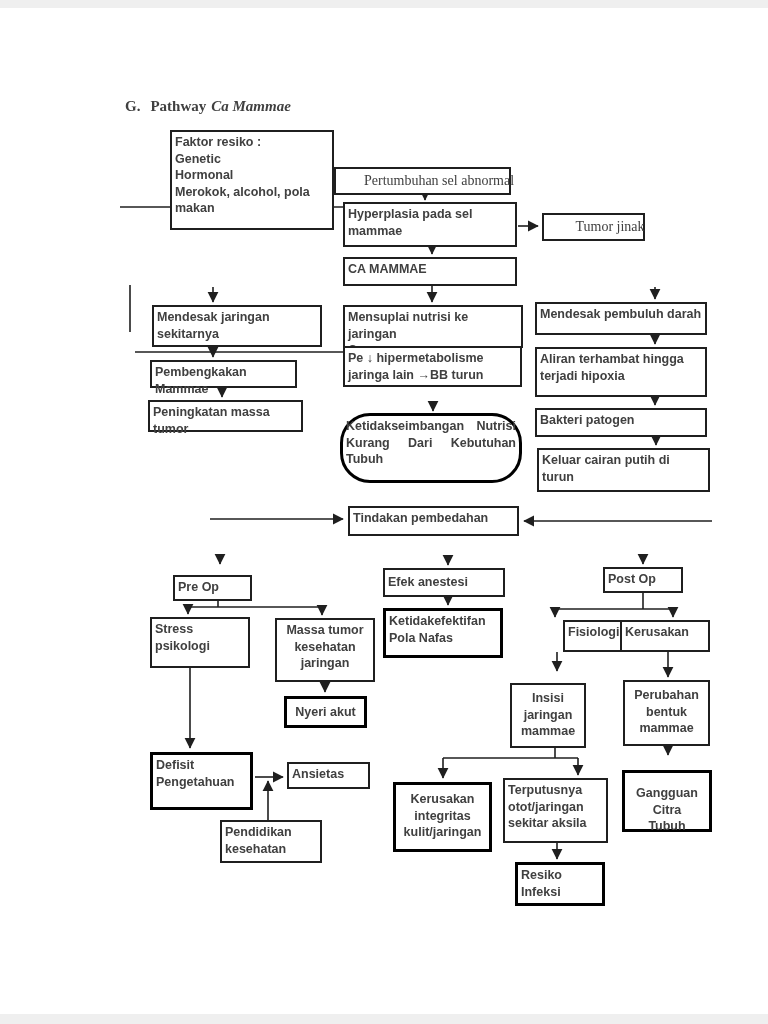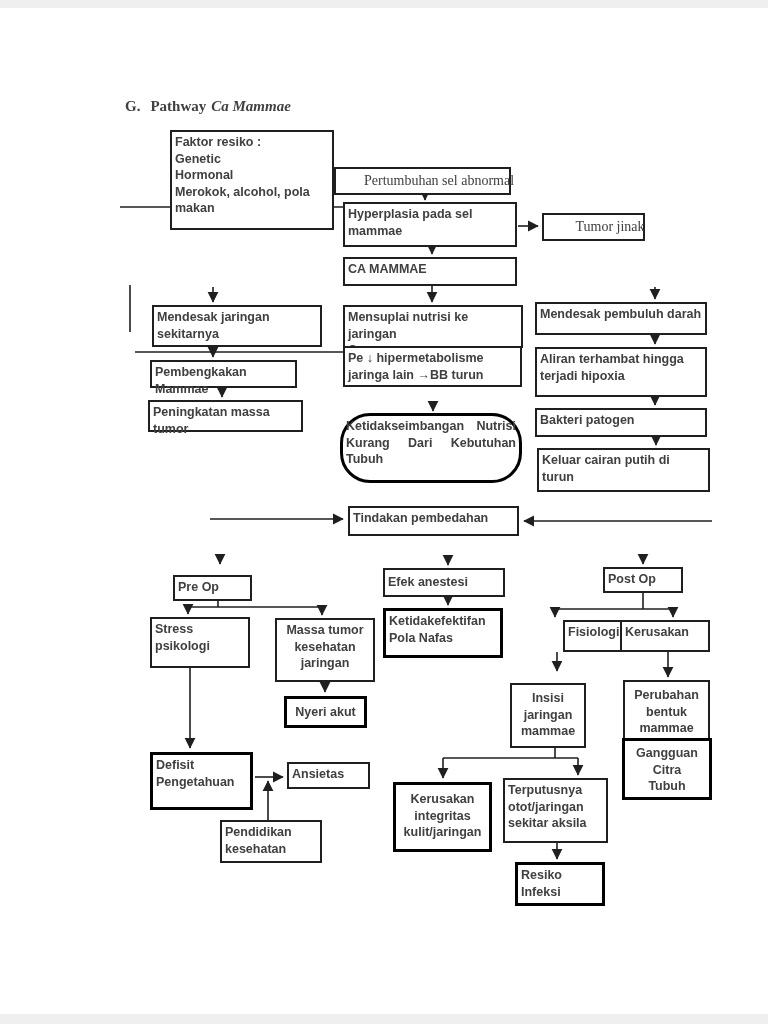--- a/index.html
+++ b/index.html
@@ -44,21 +44,21 @@
   #n-efek          {left:383px;top:568px;width:122px;height:29px;}
   #n-postop        {left:603px;top:567px;width:80px;height:26px;}
   #n-stress        {left:150px;top:617px;width:100px;height:51px;}
   #n-massatumor    {left:275px;top:618px;width:100px;height:64px;}
   #n-nyeriakut     {left:284px;top:696px;width:83px;height:32px;justify-content:center;display:flex;align-items:center;white-space:nowrap;}
   #n-ketidakefek   {left:383px;top:608px;width:120px;height:50px;}
   #n-fisiologi     {left:520px;top:620px;width:83px;height:32px;margin-left:43px;}
   #n-psikologi     {left:620px;top:620px;width:90px;height:32px;}
   #n-insisi        {left:510px;top:675px;width:76px;height:65px;padding-top:5px;margin-top:8px;}
   #n-perubahan     {left:623px;top:680px;width:87px;height:66px;padding-top:5px;}
-  #n-gangguan      {left:622px;top:738px;width:90px;height:62px;padding-top:4px;}
+  #n-gangguan      {left:622px;top:770px;width:90px;height:62px;padding-top:12px;}
   #n-defisit       {left:150px;top:752px;width:103px;height:58px;}
   #n-ansietas      {left:287px;top:762px;width:83px;height:27px;}
   #n-pendidikan    {left:220px;top:820px;width:102px;height:43px;}
   #n-kerusakan     {left:393px;top:782px;width:99px;height:70px;padding-top:6px;}
   #n-terputusnya   {left:503px;top:778px;width:105px;height:65px;}
   #n-resiko        {left:515px;top:862px;width:90px;height:44px;}
 
   svg.wires{position:absolute;left:0;top:0;pointer-events:none;}
   .wire{stroke:#1f1f1f;stroke-width:1.6;fill:none;}
 </style>

